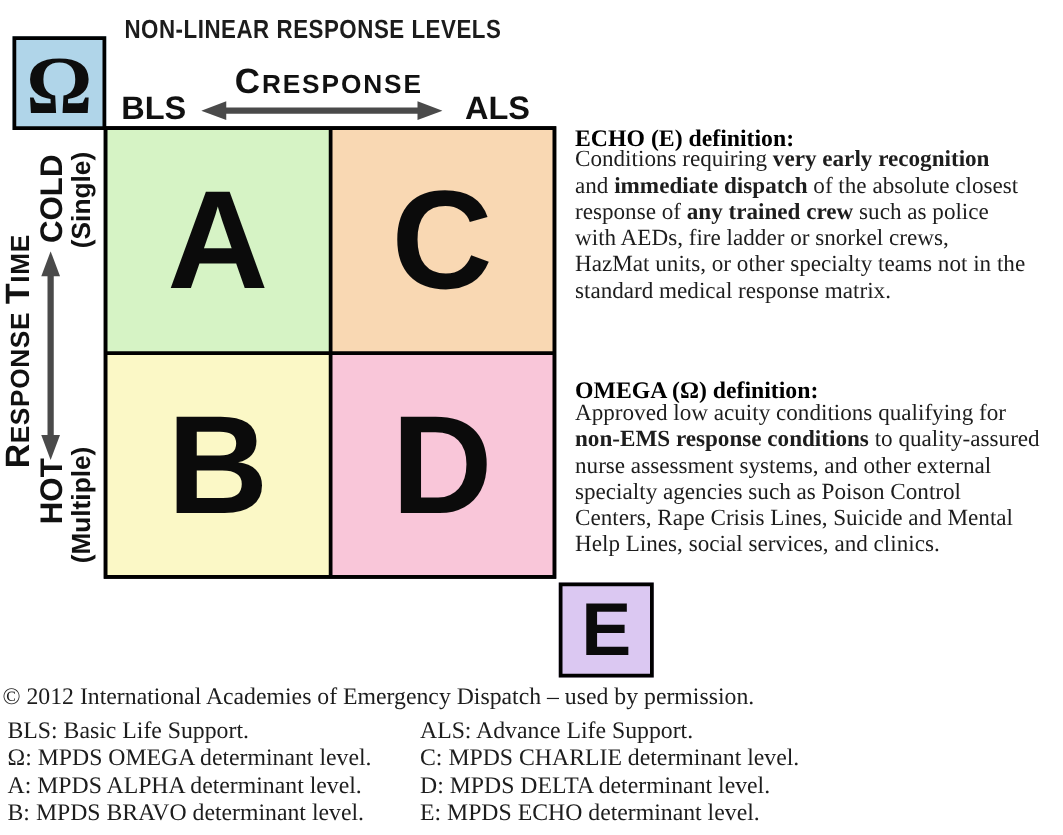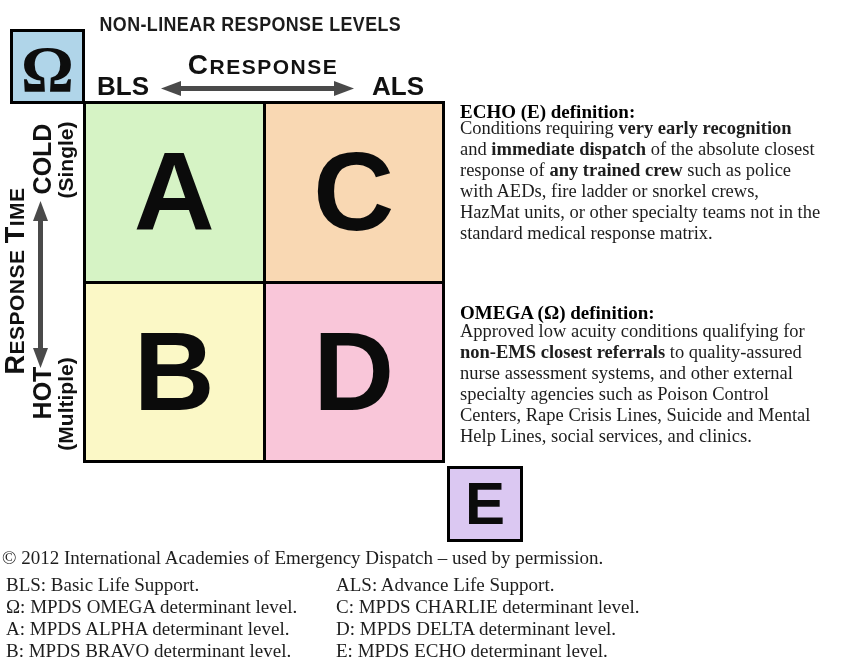--- a/index.html
+++ b/index.html
@@ -126,21 +126,21 @@
   </div>
 
   <div class="e-box" style="background-color: rgb(219, 200, 242);">
     <span>E</span>
   </div>
 
   <div class="def-h echo">ECHO (E) definition:</div>
   <div class="def-b echo"><span>Conditions requiring </span><b>very early recognition</b><br><span>and </span><b>immediate dispatch</b><span> of the absolute closest</span><br><span>response of </span><b>any trained crew</b><span> such as police</span><br><span>with AEDs, fire ladder or snorkel crews,</span><br><span>HazMat units, or other specialty teams not in the</span><br><span>standard medical response matrix.</span></div>
 
   <div class="def-h omega">OMEGA (Ω) definition:</div>
-  <div class="def-b omega"><span>Approved low acuity conditions qualifying for</span><br><b>non-EMS closest referrals</b><span> to quality-assured</span><br><span>nurse assessment systems, and other external</span><br><span>specialty agencies such as Poison Control</span><br><span>Centers, Rape Crisis Lines, Suicide and Mental</span><br><span>Help Lines, social services, and clinics.</span></div>
+  <div class="def-b omega"><span>Approved low acuity conditions qualifying for</span><br><b>non-EMS response conditions</b><span> to quality-assured</span><br><span>nurse assessment systems, and other external</span><br><span>specialty agencies such as Poison Control</span><br><span>Centers, Rape Crisis Lines, Suicide and Mental</span><br><span>Help Lines, social services, and clinics.</span></div>
 
   <div class="copyright">© 2012 International Academies of Emergency Dispatch – used by permission.</div>
 
   <div class="legend-col left">
     <div>BLS: Basic Life Support.</div>
     <div>Ω: MPDS OMEGA determinant level.</div>
     <div>A: MPDS ALPHA determinant level.</div>
     <div>B: MPDS BRAVO determinant level.</div>
   </div>
 

